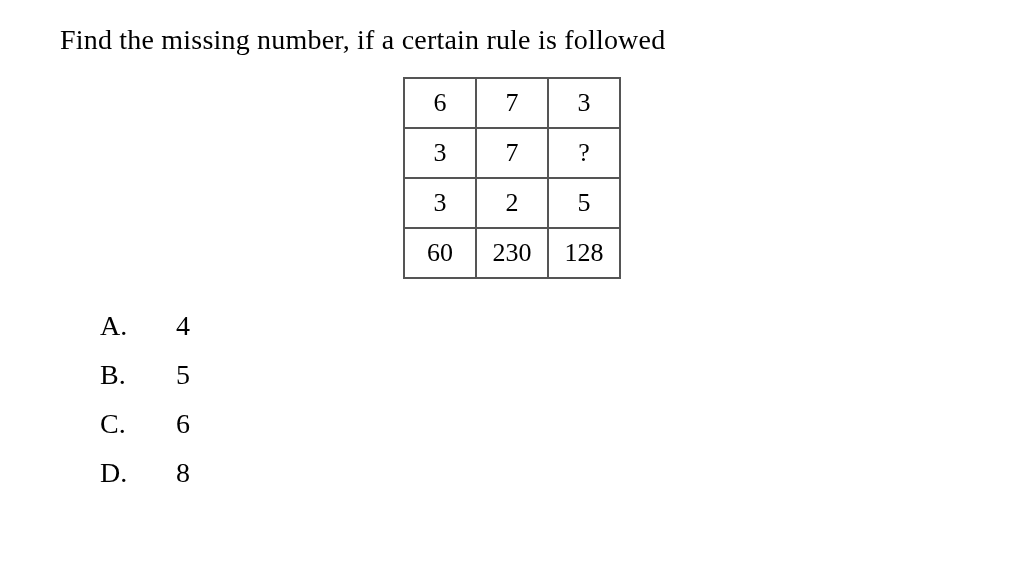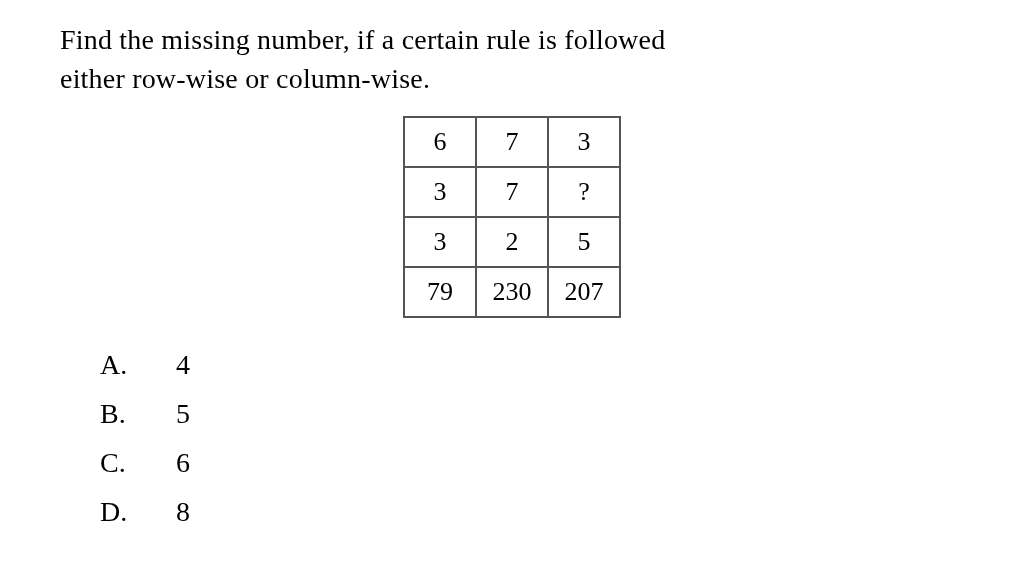--- a/index.html
+++ b/index.html
@@ -48,21 +48,20 @@
       gap: 40px;
       margin-bottom: 4px;
     }
     .opt .letter { min-width: 36px; }
   </style>
 </head>
 <body>
 
 <div class="question">
   <span>Find the missing number, if a certain rule is followed</span><br>
-  <span>either row-wise or column-wise.</span>
 </div>
 
 <div class="grid-wrap">
   <table class="grid">
     <tbody>
         <tr>
       <td>6</td>
       <td>7</td>
       <td>3</td>
     </tr>
@@ -70,23 +69,23 @@
       <td>3</td>
       <td>7</td>
       <td>?</td>
     </tr>
     <tr>
       <td>3</td>
       <td>2</td>
       <td>5</td>
     </tr>
     <tr>
-      <td>79</td>
+      <td>60</td>
       <td>230</td>
-      <td>207</td>
+      <td>128</td>
     </tr>
   </tbody>
     </table>
 </div>
 
 <div class="options">
   <div class="opt">
     <span class="letter">A.</span>
     <span>4</span>
   </div>

